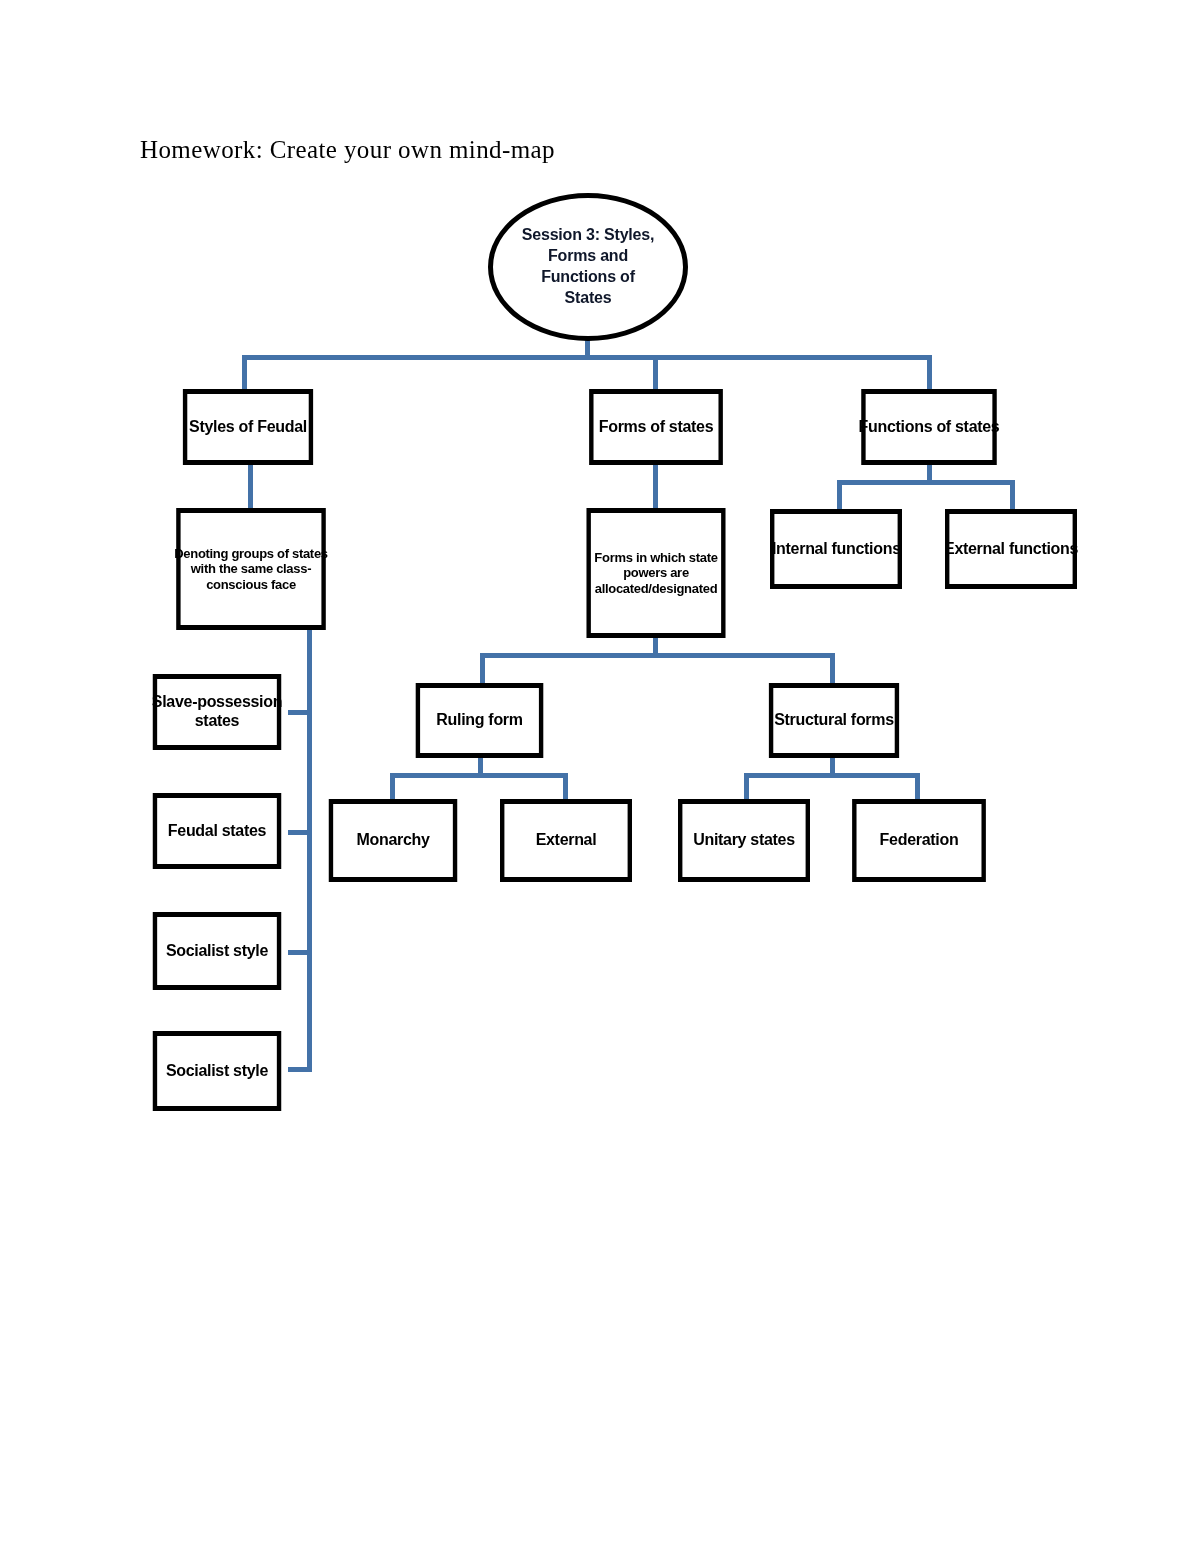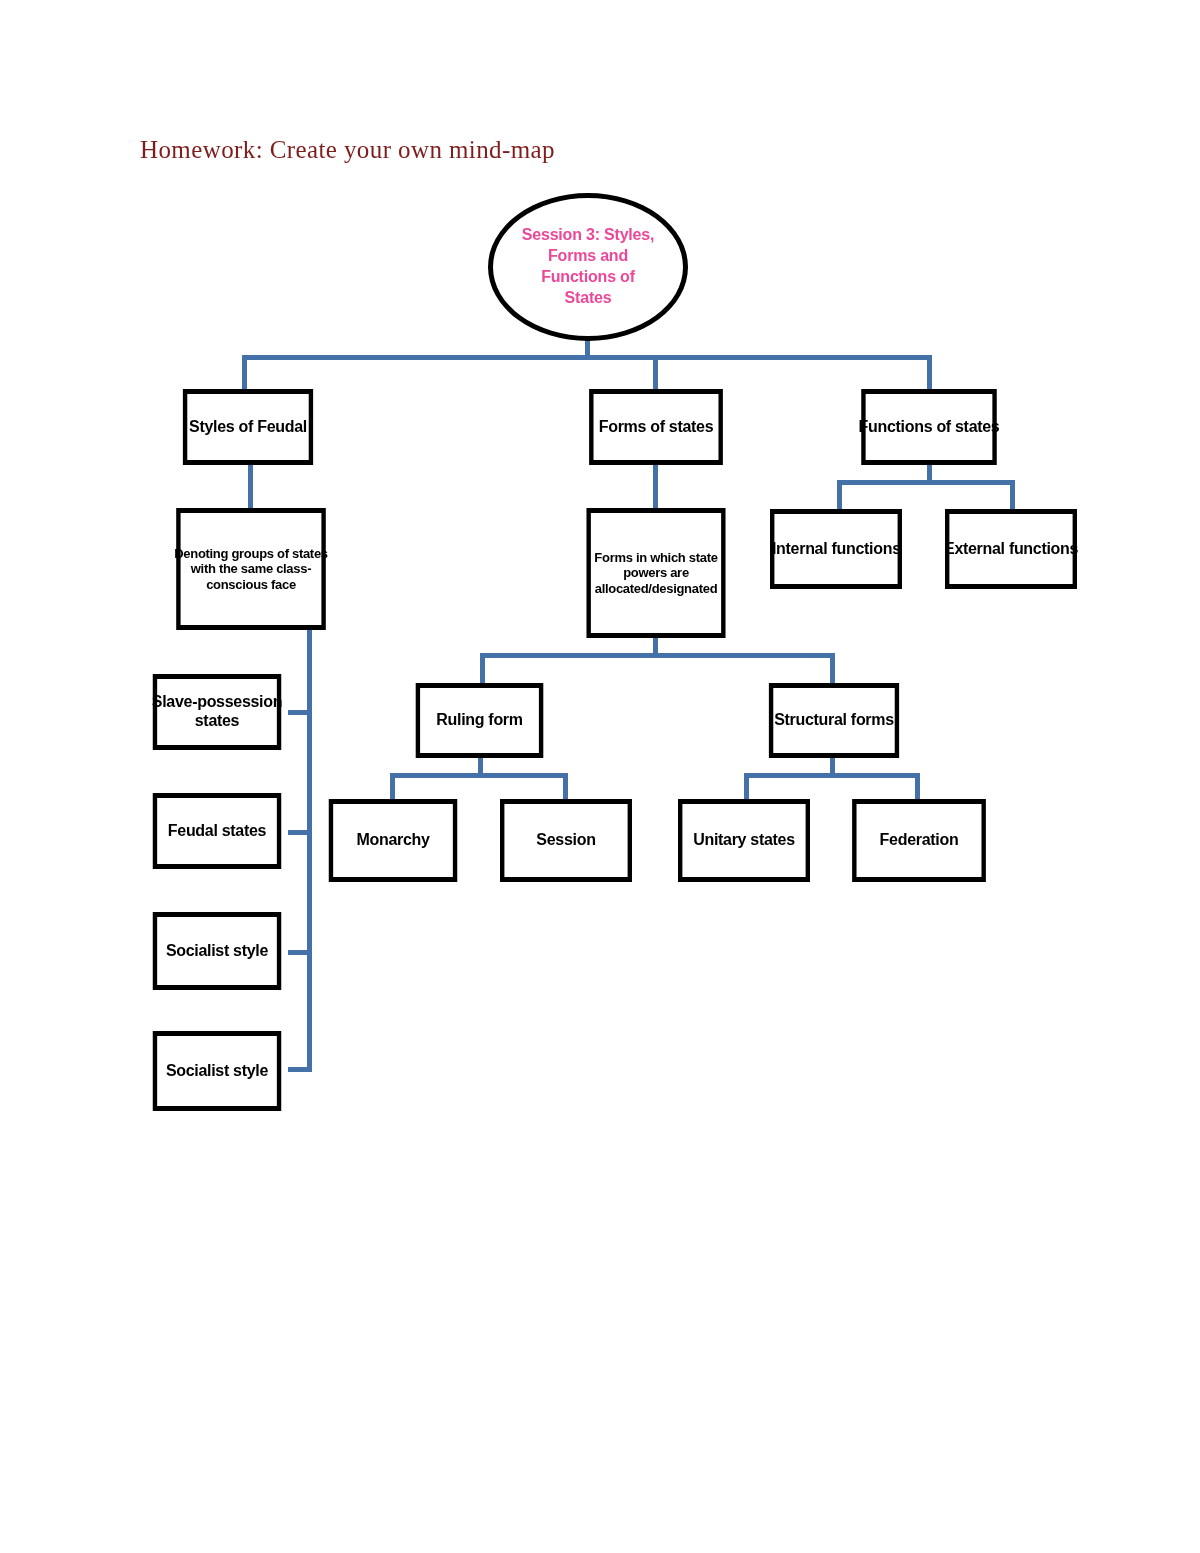--- a/index.html
+++ b/index.html
@@ -16,21 +16,21 @@
     height: 1553px;
     background: #ffffff;
     overflow: hidden;
   }
   #title {
     position: absolute;
     left: 140px;
     top: 136px;
     font-family: "Liberation Serif", serif;
     font-size: 25px;
-    color: #7f1d1d;
+    color: #000000;
     letter-spacing: 0.4px;
     white-space: nowrap;
   }
   
   .conn {
     position: absolute;
     background: #4472a8;
   }
   
   .node {
@@ -73,21 +73,21 @@
     border: 5px solid #000000;
     border-radius: 50%;
     display: flex;
     align-items: center;
     justify-content: center;
     text-align: center;
     font-family: "Liberation Sans", sans-serif;
     font-weight: bold;
     font-size: 16px;
     line-height: 1.3;
-    color: #ec4899;
+    color: #0f172a;
     letter-spacing: -0.2px;
     z-index: 5;
   }
   #root-node .txt { display:block; padding: 0 24px; }
 </style>
 </head>
 <body>
 
 <div id="page">
 
@@ -178,21 +178,21 @@
     <span class="txt">Ruling form</span>
   </div>
   <div class="node" style="left:760px; top:683px; width:148px; height:75px;">
     <span class="txt">Structural forms</span>
   </div>
 
   <div class="node" style="left:320px; top:799px; width:146px; height:83px;">
     <span class="txt">Monarchy</span>
   </div>
   <div class="node" style="left:491px; top:799px; width:150px; height:83px;">
-    <span class="txt">Session</span>
+    <span class="txt">External</span>
   </div>
   <div class="node" style="left:669px; top:799px; width:150px; height:83px;">
     <span class="txt">Unitary states</span>
   </div>
   <div class="node" style="left:843px; top:799px; width:152px; height:83px;">
     <span class="txt">Federation</span>
   </div>
 
 </div>
 

